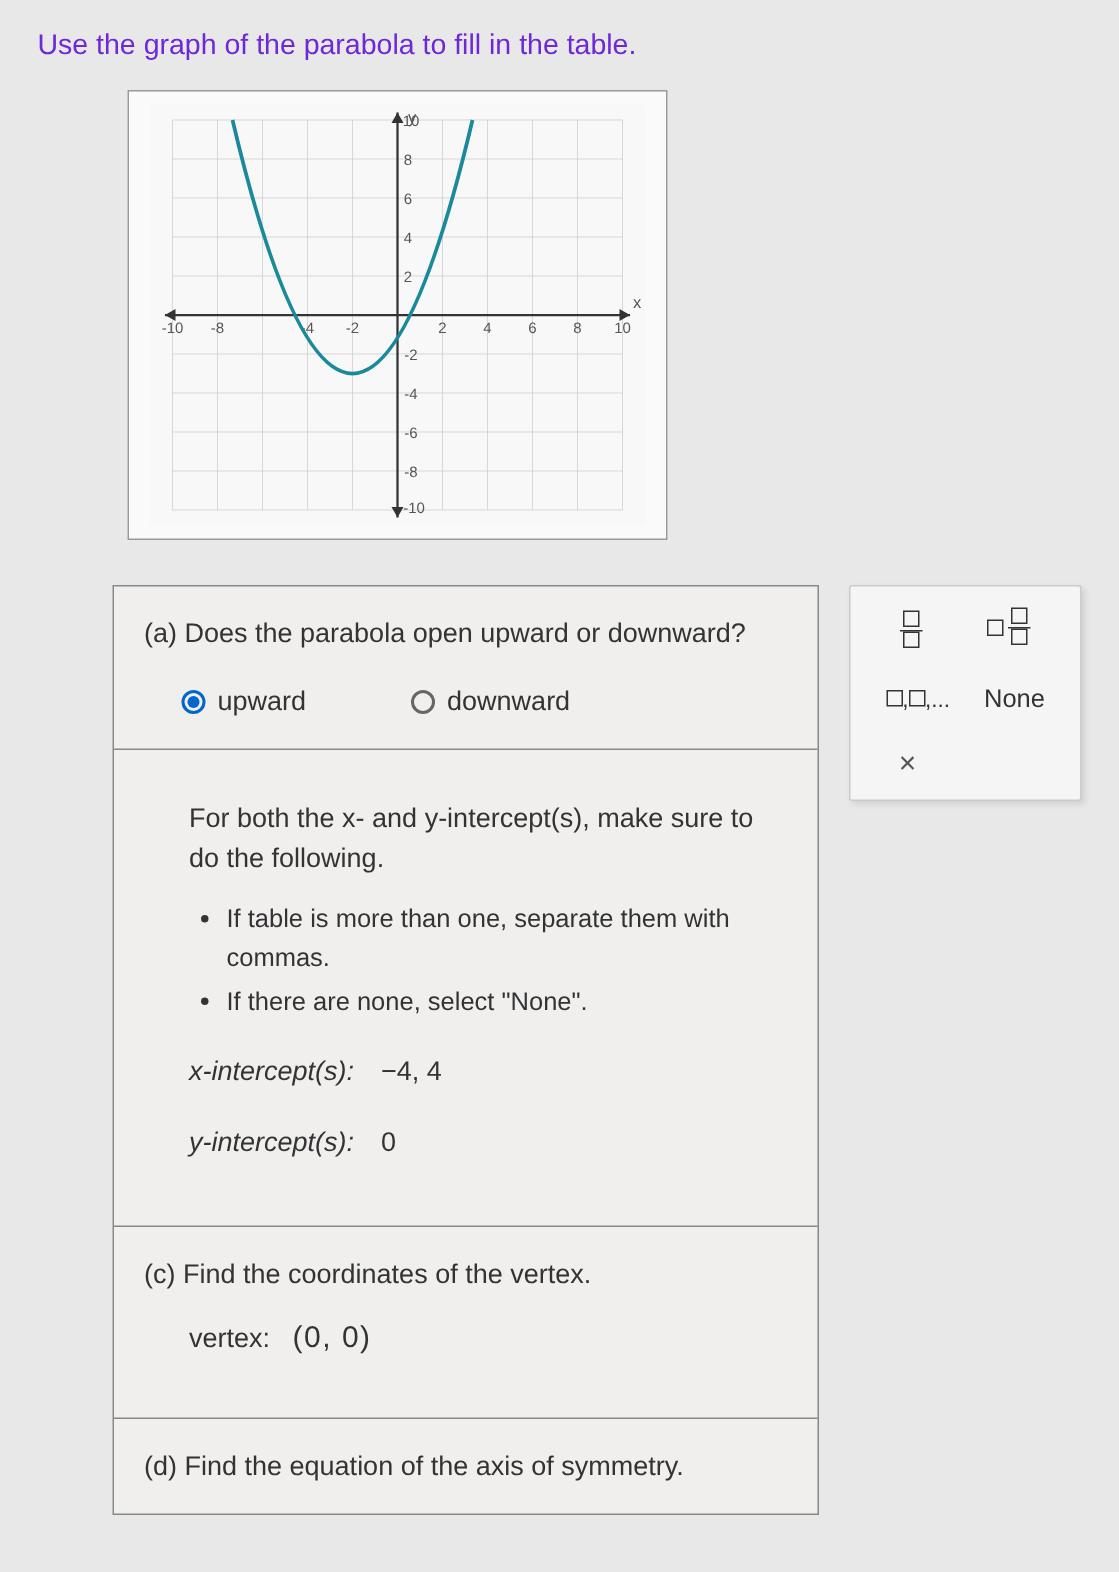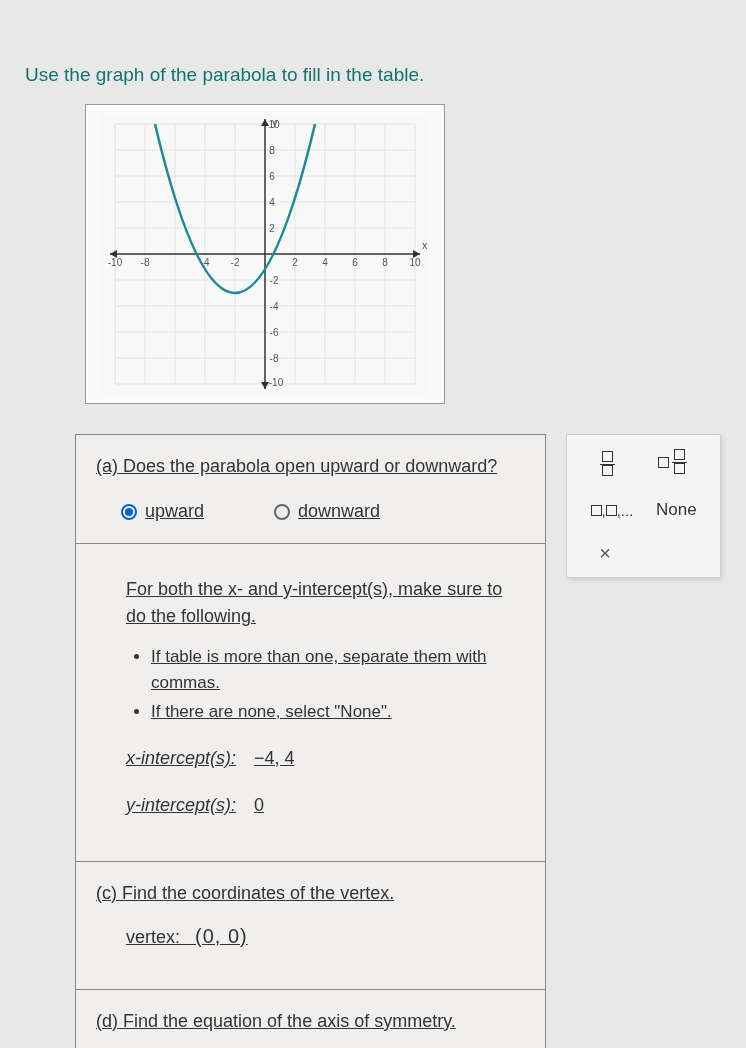--- a/index.html
+++ b/index.html
@@ -8,22 +8,21 @@
     background: #e8e8e8;
     width: 746px;
     height: 1048px;
     padding: 20px 25px;
     color: #333;
     font-size: 18px;
   }
   .instruction {
     font-size: 19px;
     margin-bottom: 18px;
-    color: #0f766e;
-    margin-top: 44px;
+    color: #6d28d9;
   }
   .graph-box {
     border: 1px solid #999;
     background: #fafafa;
     width: 360px;
     height: 300px;
     padding: 10px;
     margin-left: 60px;
     margin-bottom: 30px;
     display: flex;
@@ -39,21 +38,20 @@
     border: 1px solid #888;
     background: #f0efee;
     width: 490px;
     margin-left: 50px;
   }
   .qcell {
     border-bottom: 1px solid #888;
     padding: 18px 20px;
     font-size: 18px;
     line-height: 1.5;
-    text-decoration: underline;
   }
   .qcell:last-child { border-bottom: none; }
   .radio-row {
     margin-top: 18px;
     display: flex;
     gap: 70px;
     padding-left: 25px;
     align-items: center;
   }
   .radio-opt {

